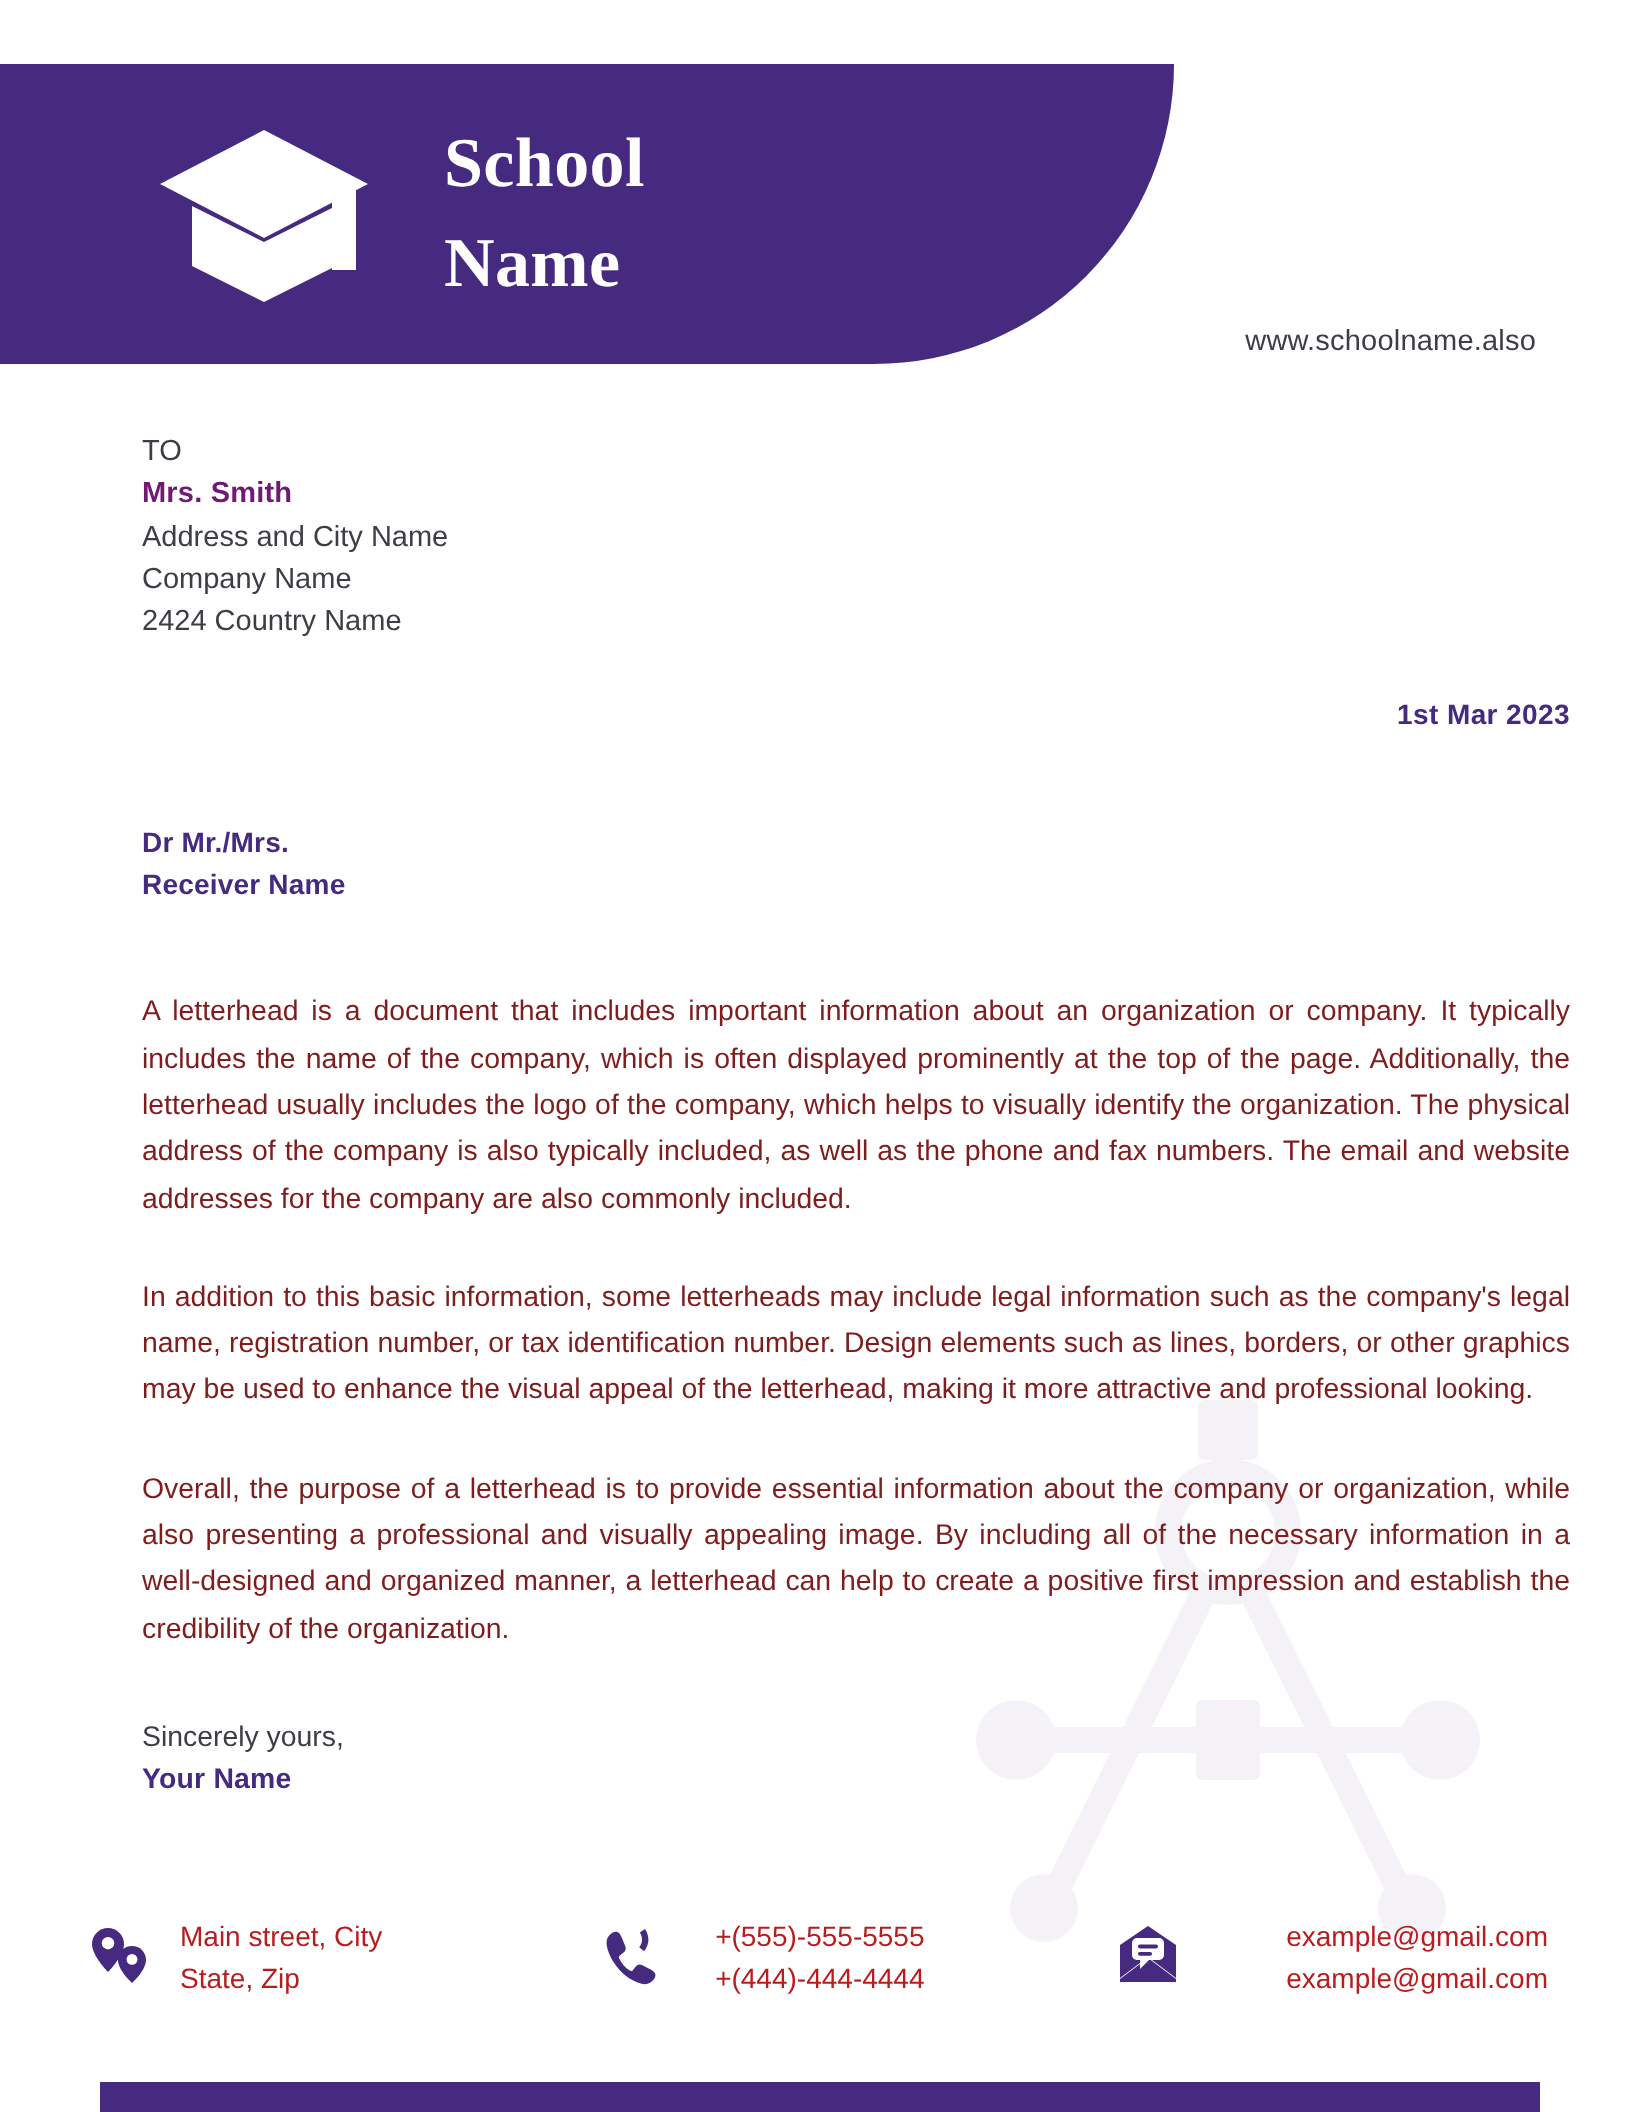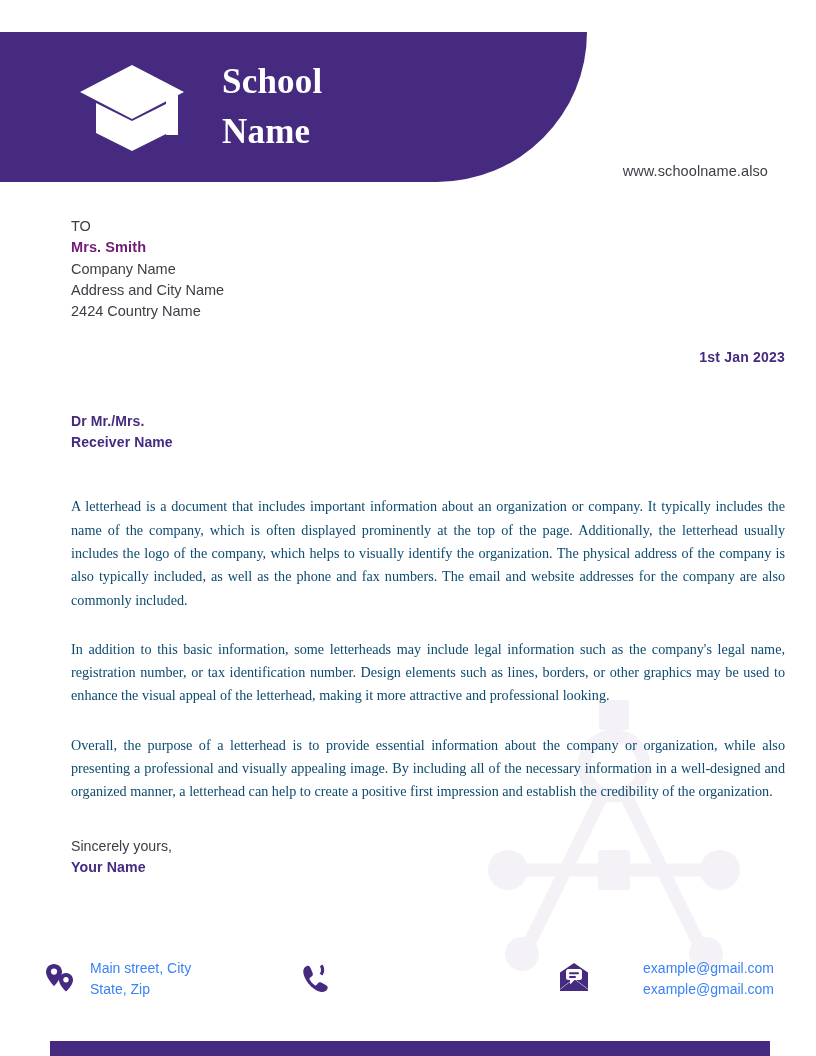--- a/index.html
+++ b/index.html
@@ -119,23 +119,22 @@
     font-weight: bold;
     color: #452a80;
     line-height: 21px;
     letter-spacing: 0.1px;
   }
 
   .para {
     margin-top: 26px;
     font-size: 14.2px;
     line-height: 23.3px;
-    color: #0c4a6e;
+    color: #7f1d1d;
     text-align: justify;
-    font-family: Liberation Serif, serif;
   }
   .para.first { margin-top: 42px; }
 
   .closing {
     margin-top: 32px;
     font-size: 14.2px;
     color: #3d3d45;
     line-height: 21px;
   }
   .closing-name {
@@ -167,21 +166,21 @@
   .ficon {
     flex: 0 0 auto;
     width: 34px;
     height: 34px;
     margin-top: 2px;
   }
   .ftext {
     margin-left: 12px;
     font-size: 14px;
     line-height: 21px;
-    color: #3b82f6;
+    color: #b91c1c;
   }
   .ftext div { white-space: nowrap; }
   .phone .ftext { margin-left: 26px; }
   .mail .ftext { margin-left: 24px; }
 
   .bottom-bar {
     position: absolute;
     left: 50px;
     top: 1041px;
     width: 720px;
@@ -220,26 +219,26 @@
 Name</div>
   </div>
 
   <div class="website">www.schoolname.also</div>
 
   <div class="content">
 
     <div>
       <div class="to-label">TO</div>
       <div class="to-name">Mrs. Smith</div>
+      <div class="to-line">Address and City Name</div>
       <div class="to-line">Company Name</div>
-      <div class="to-line">Address and City Name</div>
       <div class="to-line">2424 Country Name</div>
     </div>
 
-    <div class="date">1st Jan 2023</div>
+    <div class="date">1st Mar 2023</div>
 
     <div class="salutation">
       <div>Dr Mr./Mrs.</div>
       <div>Receiver Name</div>
     </div>
 
     <p class="para first">A letterhead is a document that includes important information about an organization or company. It typically includes the name of the company, which is often displayed prominently at the top of the page. Additionally, the letterhead usually includes the logo of the company, which helps to visually identify the organization. The physical address of the company is also typically included, as well as the phone and fax numbers. The email and website addresses for the company are also commonly included.</p>
     <p class="para">In addition to this basic information, some letterheads may include legal information such as the company's legal name, registration number, or tax identification number. Design elements such as lines, borders, or other graphics may be used to enhance the visual appeal of the letterhead, making it more attractive and professional looking.</p>
     <p class="para">Overall, the purpose of a letterhead is to provide essential information about the company or organization, while also presenting a professional and visually appealing image. By including all of the necessary information in a well-designed and organized manner, a letterhead can help to create a positive first impression and establish the credibility of the organization.</p>
 
@@ -260,20 +259,24 @@
         <div>Main street, City</div>
         <div>State, Zip</div>
       </div>
     </div>
 
     <div class="fcol phone">
       <svg class="ficon" viewBox="0 0 34 34" aria-hidden="true">
         <path d="M24.5 4.5 C25.6 6.1 26.2 8 26.2 9.9 C26.2 12 25.4 14 24.1 15.6 L21.6 13.6 C22.5 12.6 23 11.3 23 9.9 C23 8.6 22.6 7.3 21.9 6.3 Z" fill="#452a80"></path>
         <path d="M8.4 6.2 C10.9 5.1 12 6.6 12.8 8.6 L14.6 13 C15.2 14.5 14.8 15.5 13.6 16.4 L11.9 17.7 C11.4 18.1 11.3 18.6 11.6 19.2 C12.7 21.6 14.6 23.8 16.9 25.3 C17.5 25.7 18 25.6 18.4 25.1 L19.8 23.4 C20.8 22.2 21.8 21.9 23.2 22.6 L27.3 24.7 C29.2 25.7 30.5 27 29.2 29.3 C27.9 31.6 25.3 32.6 22.4 31.8 C17.3 30.4 12.4 26.6 9 21.4 C5.7 16.3 4.5 11.2 5.8 8.9 C6.4 7.7 7.3 6.7 8.4 6.2 Z" fill="#452a80"></path>
       </svg>
+      <div class="ftext">
+        <div>+(555)-555-5555</div>
+        <div>+(444)-444-4444</div>
+      </div>
     </div>
 
     <div class="fcol mail">
       <svg class="ficon" viewBox="0 0 34 34" aria-hidden="true">
         <path d="M3 12.5 L17 3 L31 12.5 L31 29 L3 29 Z" fill="#452a80"></path>
         <path d="M3 29 L17 18.5 L31 29 Z" fill="#ffffff"></path>
         <path d="M3 29.5 L17 19 L31 29.5 L31 31 L3 31 Z" fill="#452a80"></path>
         <rect x="9" y="9" width="16" height="11" rx="2.5" fill="#ffffff"></rect>
         <path d="M13 20 L13 24.5 L17.5 20 Z" fill="#ffffff"></path>
         <rect x="12" y="12.3" width="10" height="1.9" rx="0.9" fill="#452a80"></rect>

